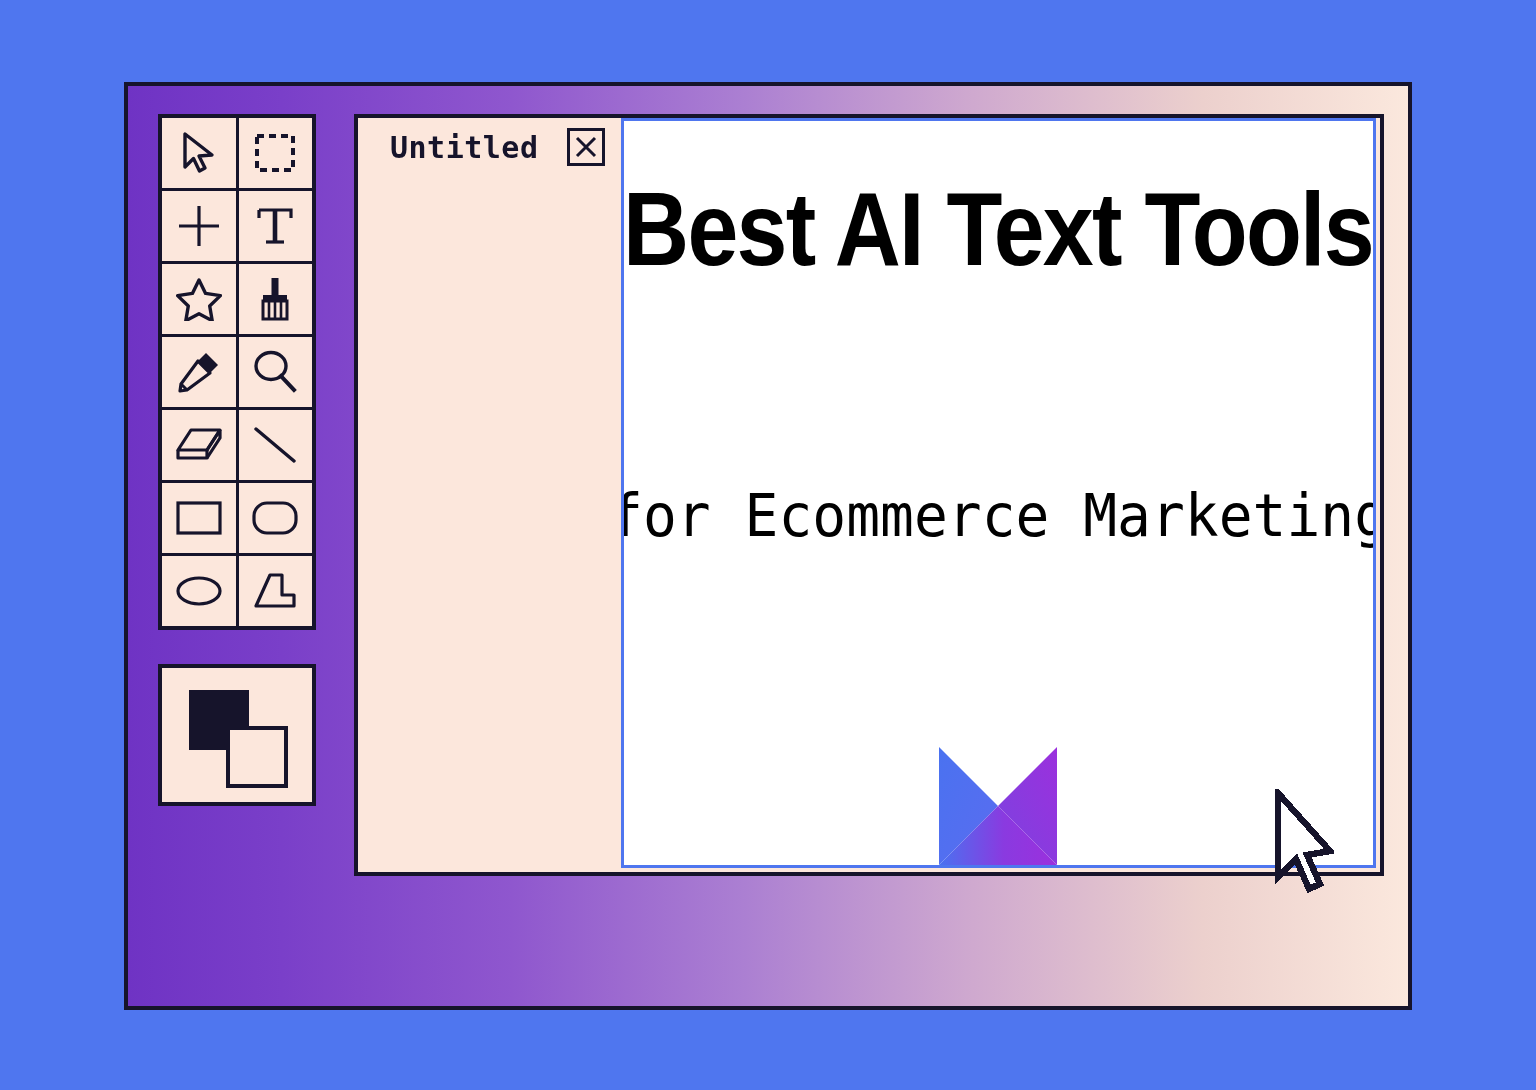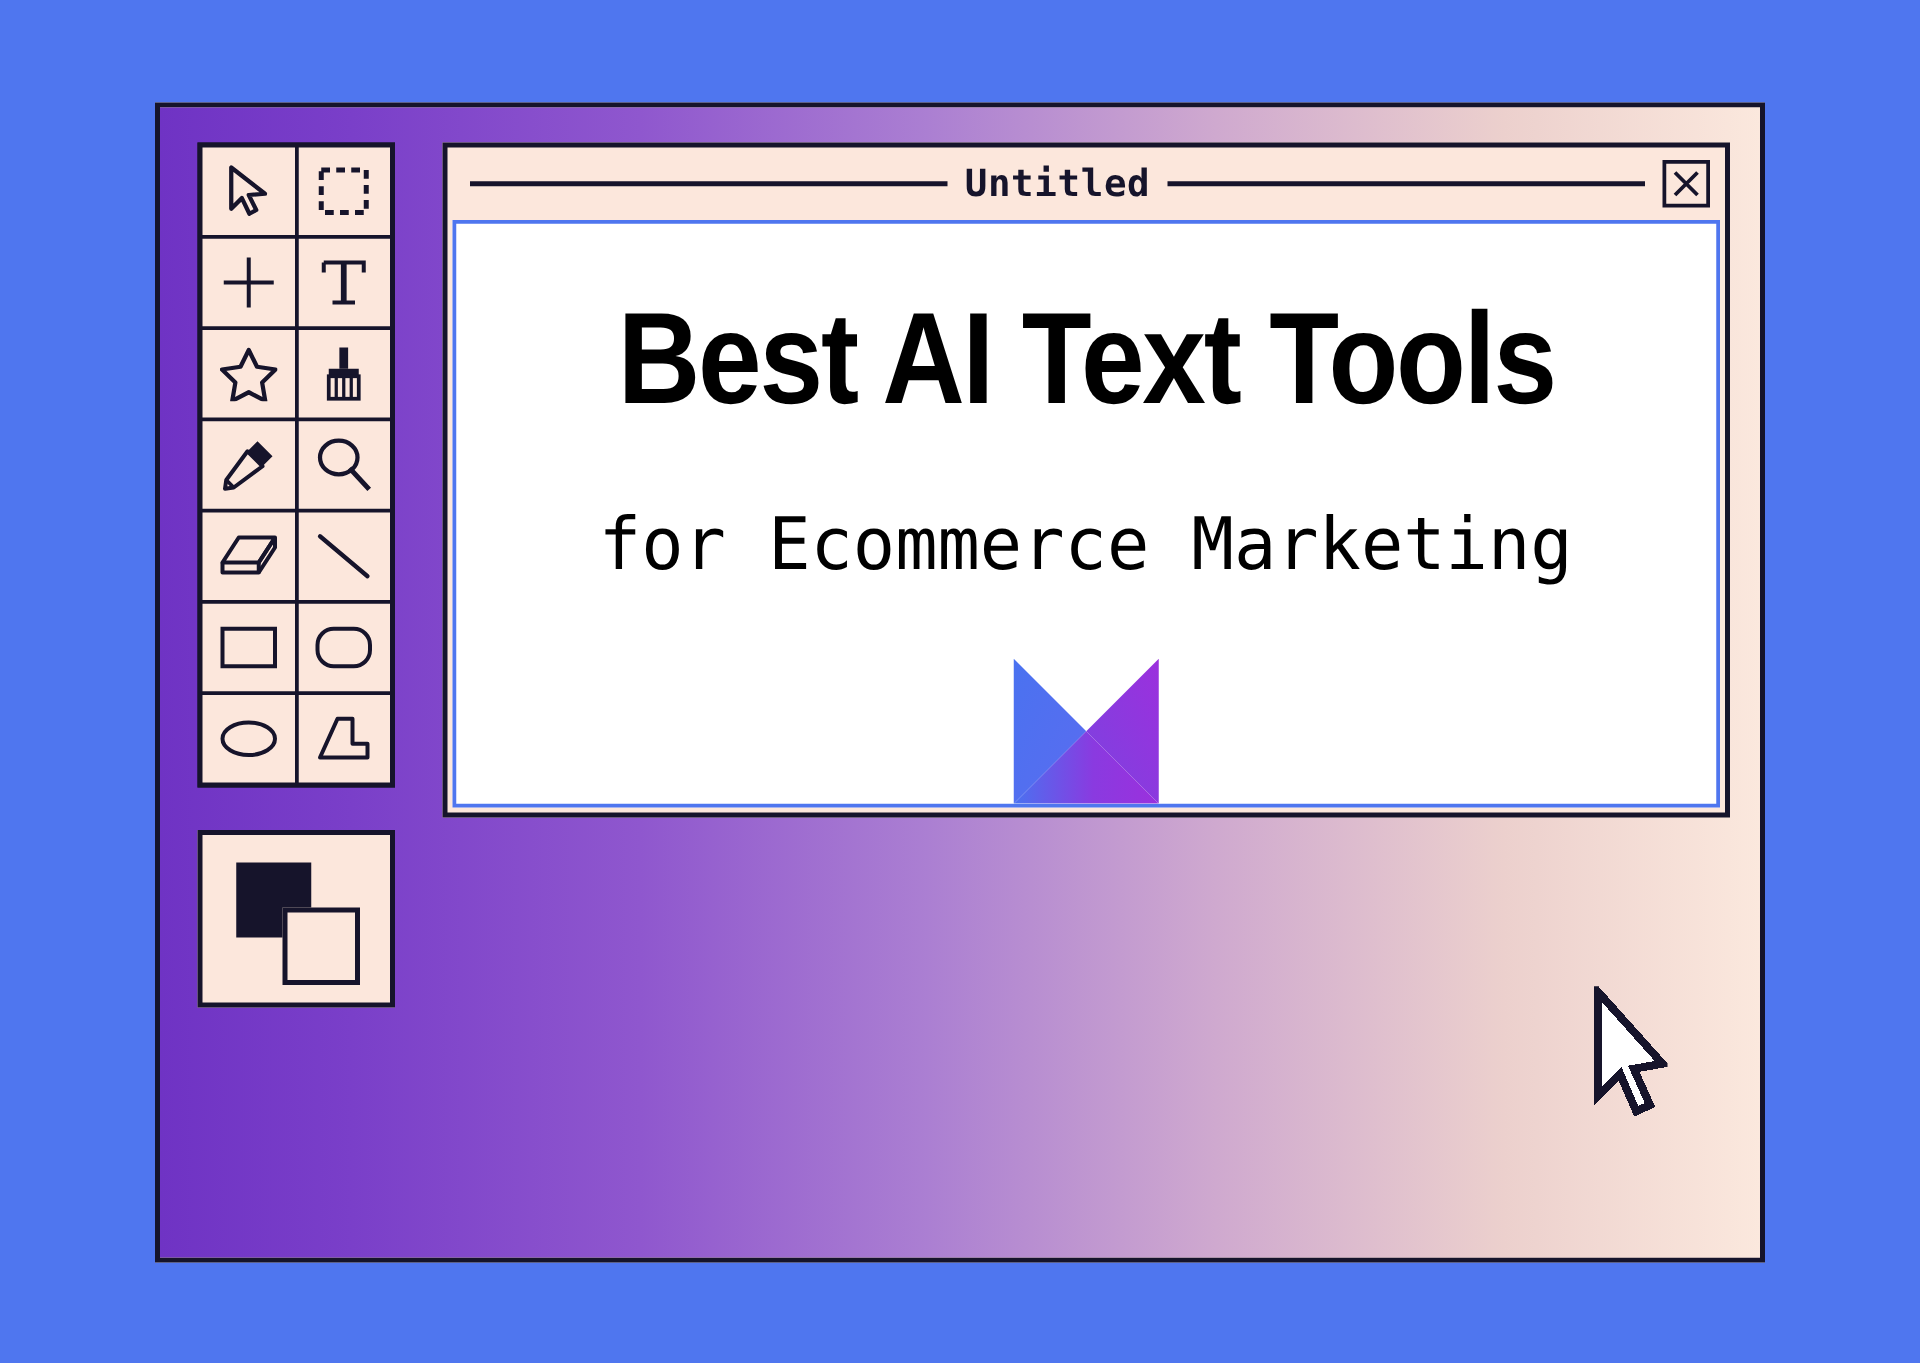--- a/index.html
+++ b/index.html
@@ -85,24 +85,24 @@
   #bg-swatch{
     position:absolute; left:64px; top:58px;
     width:62px; height:62px;
     background:#fce7dc;
     border:4px solid #16142b;
   }
 
   
   #document-window{
     margin-left:38px;
-    width:1030px; height:540px;
-    border:4px solid #16142b;
-    background:#fce7dc;
-    display:flex; flex-direction:column;
+    width:1030px; height:762px;
+    border:4px solid #16142b;
+    background:#fce7dc;
+    display:flex; flex-direction:row;
   }
   #doc-title-bar{
     height:58px; flex:0 0 58px;
     display:flex; align-items:center;
     padding:0 12px 0 18px;
     gap:14px;
   }
   .title-rule{
     flex:1 1 auto; height:0;
     border-top:4px solid #16142b;
@@ -120,21 +120,21 @@
     display:flex;align-items:center;justify-content:center;
     cursor:pointer;
   }
 
   #canvas{
     flex:1 1 auto;
     margin:0 4px 4px 4px;
     background:#ffffff;
     border:3px solid #4f76ef;
     display:flex; flex-direction:column;
-    align-items:center; justify-content:flex-end;
+    align-items:center; justify-content:space-between;
     padding-top:56px;
     position:relative;
     overflow:hidden;
   }
   #headline{
     font-family:"Liberation Sans", sans-serif;
     font-weight:700;
     font-size:104px;
     line-height:1;
     color:#000;

